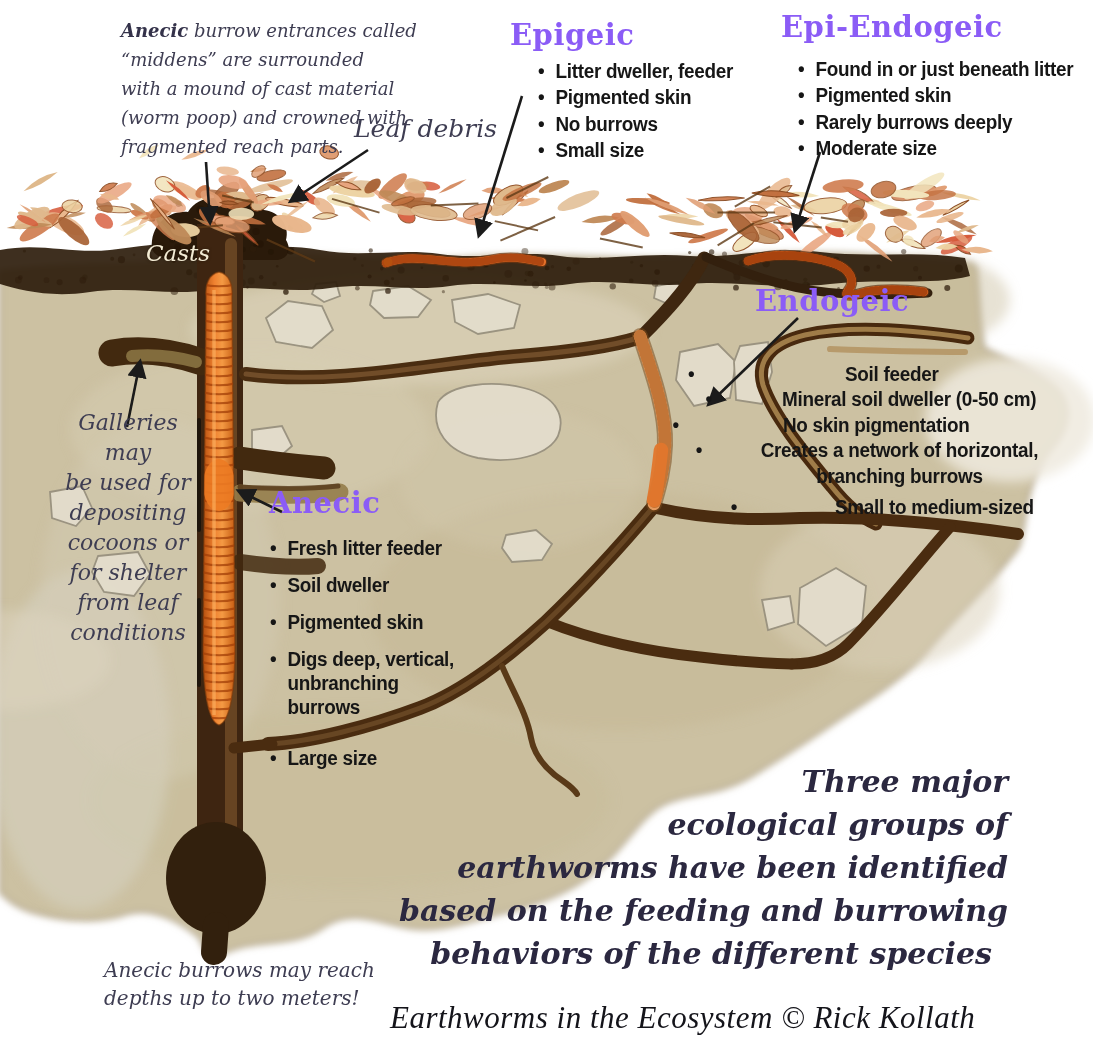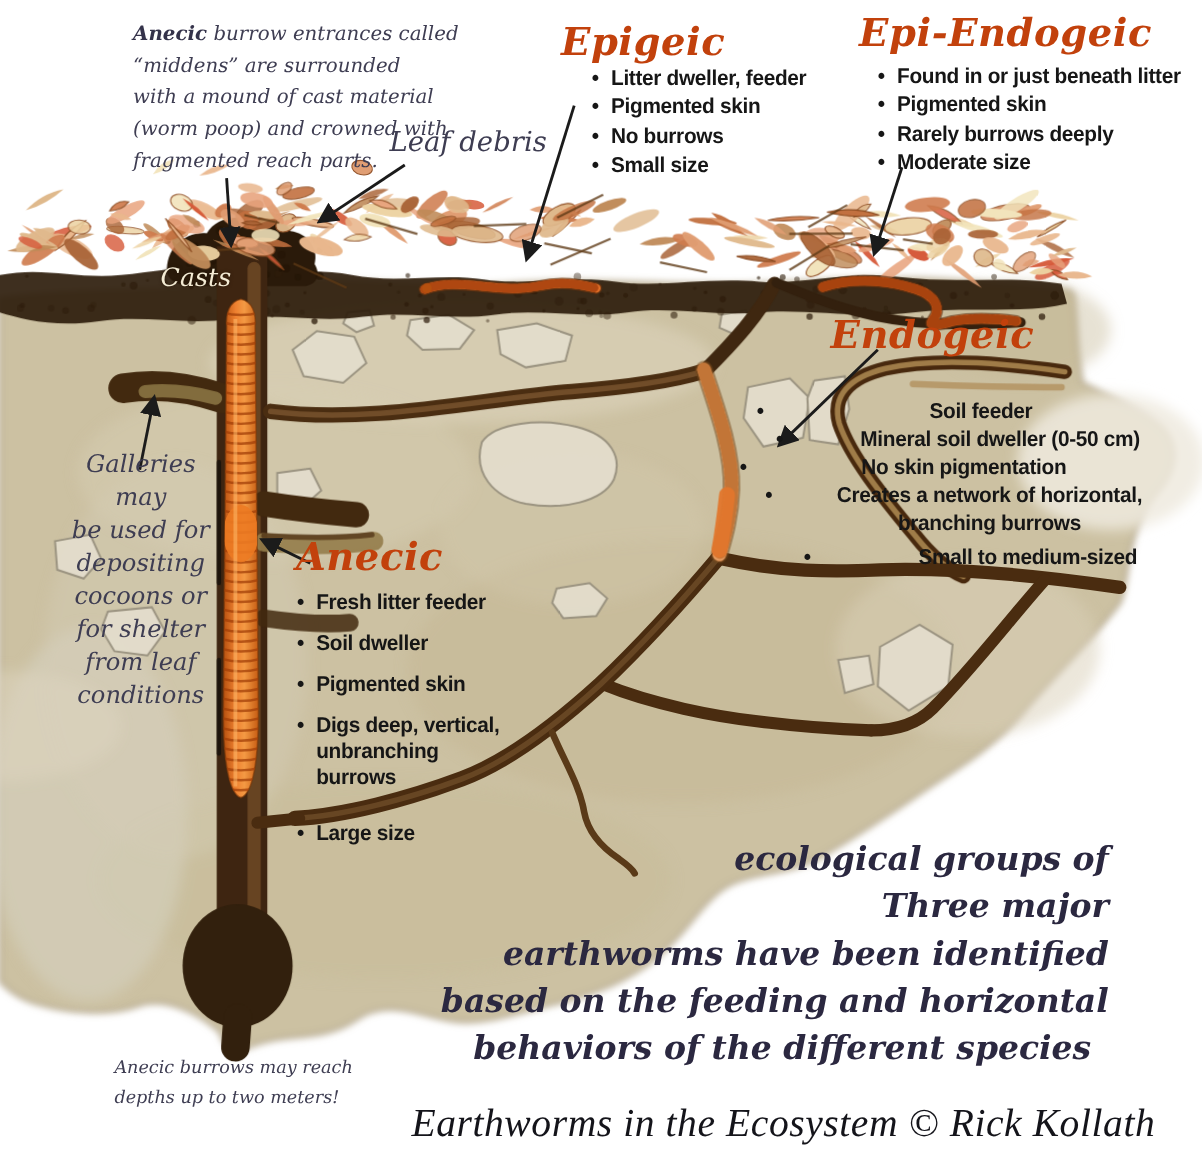--- a/index.html
+++ b/index.html
@@ -5,27 +5,27 @@
   html,body{margin:0;padding:0;background:#fff;}
   .stage{position:relative;width:1093px;height:1053px;background:#fff;overflow:hidden;
          font-family:"DejaVu Serif",serif;}
   .stage svg{position:absolute;left:0;top:0;}
   .txt{position:absolute;z-index:5;}
   
   .note{font-family:"DejaVu Serif",serif;font-style:italic;color:#3e3d52;}
   .note-midden{left:94px;top:16px;width:360px;font-size:18px;line-height:29px;margin-left:27px;}
   .note-midden .lead{font-weight:700;color:#34324a;}
   .note-galleries{left:52px;top:408px;width:152px;font-size:22px;line-height:30px;text-align:center;}
-  .note-depth{left:104px;top:956px;font-size:16px;line-height:28px;}
+  .note-depth{left:104px;top:956px;font-size:20px;line-height:28px;}
   .label-leafdebris{left:354px;top:114px;font-size:25px;}
   .label-casts{left:146px;top:240px;font-size:23px;font-weight:400;color:#f3ebd4;
                text-shadow:0 0 3px rgba(30,18,4,.65);z-index:6;}
   
-  .ghead{font-family:"DejaVu Serif",serif;font-style:italic;font-weight:700;
-         color:#c2410c;font-size:35px;letter-spacing:.5px;white-space:nowrap;}
+  .ghead{font-family:"DejaVu Serif",serif;font-weight:700;
+         color:#8b5cf6;font-size:29px;letter-spacing:.5px;white-space:nowrap;}
   .ghead-epigeic{left:510px;top:18px;}
   .ghead-epiendo{left:781px;top:10px;}
   .ghead-endo{left:755px;top:284px;z-index:6;}
   .ghead-anecic{left:269px;top:486px;}
   
   ul.blist{list-style:none;margin:0;padding:0;font-family:"Liberation Sans",sans-serif;
            font-weight:700;color:#161616;letter-spacing:-.3px;transform:scaleX(.97);
            transform-origin:left top;}
   ul.blist li{position:relative;padding-left:18px;white-space:pre-line;}
   ul.blist li::before{content:"\2022";position:absolute;left:0;top:0;}
@@ -41,22 +41,22 @@
   .list-endo li:nth-child(3){left:-16px;}
   .list-endo li:nth-child(4){left:8px;}
   .list-endo li:nth-child(5){left:44px;margin-top:6px;}
   .list-anecic{left:270px;top:536px;font-size:19.5px;}
   .list-anecic li{line-height:24px;margin-bottom:13px;}
   .list-anecic li:nth-child(5){margin-top:27px;}
   
   .summary{left:368px;top:760px;width:640px;text-align:right;font-family:"DejaVu Serif",serif;
            font-style:italic;font-weight:700;font-size:30px;line-height:43px;color:#2b2840;}
   .summary .l5{padding-right:16px;}
-  .caption{left:374px;top:1000px;font-family:"Liberation Serif",serif;font-style:italic;
-           font-size:36px;letter-spacing:.5px;color:#14141a;white-space:nowrap;}
+  .caption{left:390px;top:1000px;font-family:"Liberation Serif",serif;font-style:italic;
+           font-size:31px;letter-spacing:.5px;color:#14141a;white-space:nowrap;}
 </style>
 </head>
 <body>
 
 <div class="stage">
 
 <svg id="art" width="1093" height="1053" viewBox="0 0 1093 1053">
   <defs>
     <marker id="ah" viewBox="0 0 10 10" refX="8" refY="5" markerWidth="7.5" markerHeight="7.5" orient="auto">
       <path d="M0,0 L10,5 L0,10 Z" fill="#1b1b1b"></path>
@@ -640,21 +640,21 @@
     <div>from leaf</div>
     <div>conditions</div>
   </div>
 
   <div class="txt note note-depth">
     <div>Anecic burrows may reach</div>
     <div>depths up to two meters!</div>
   </div>
 
   <div class="txt summary">
+    <div>Three major</div>
     <div>ecological groups of</div>
-    <div>Three major</div>
     <div>earthworms have been identified</div>
-    <div>based on the feeding and horizontal</div>
+    <div>based on the feeding and burrowing</div>
     <div class="l5">behaviors of the different species</div>
   </div>
 
   <div class="txt caption">Earthworms in the Ecosystem © Rick Kollath</div>
 </div>
 
 </body></html>

